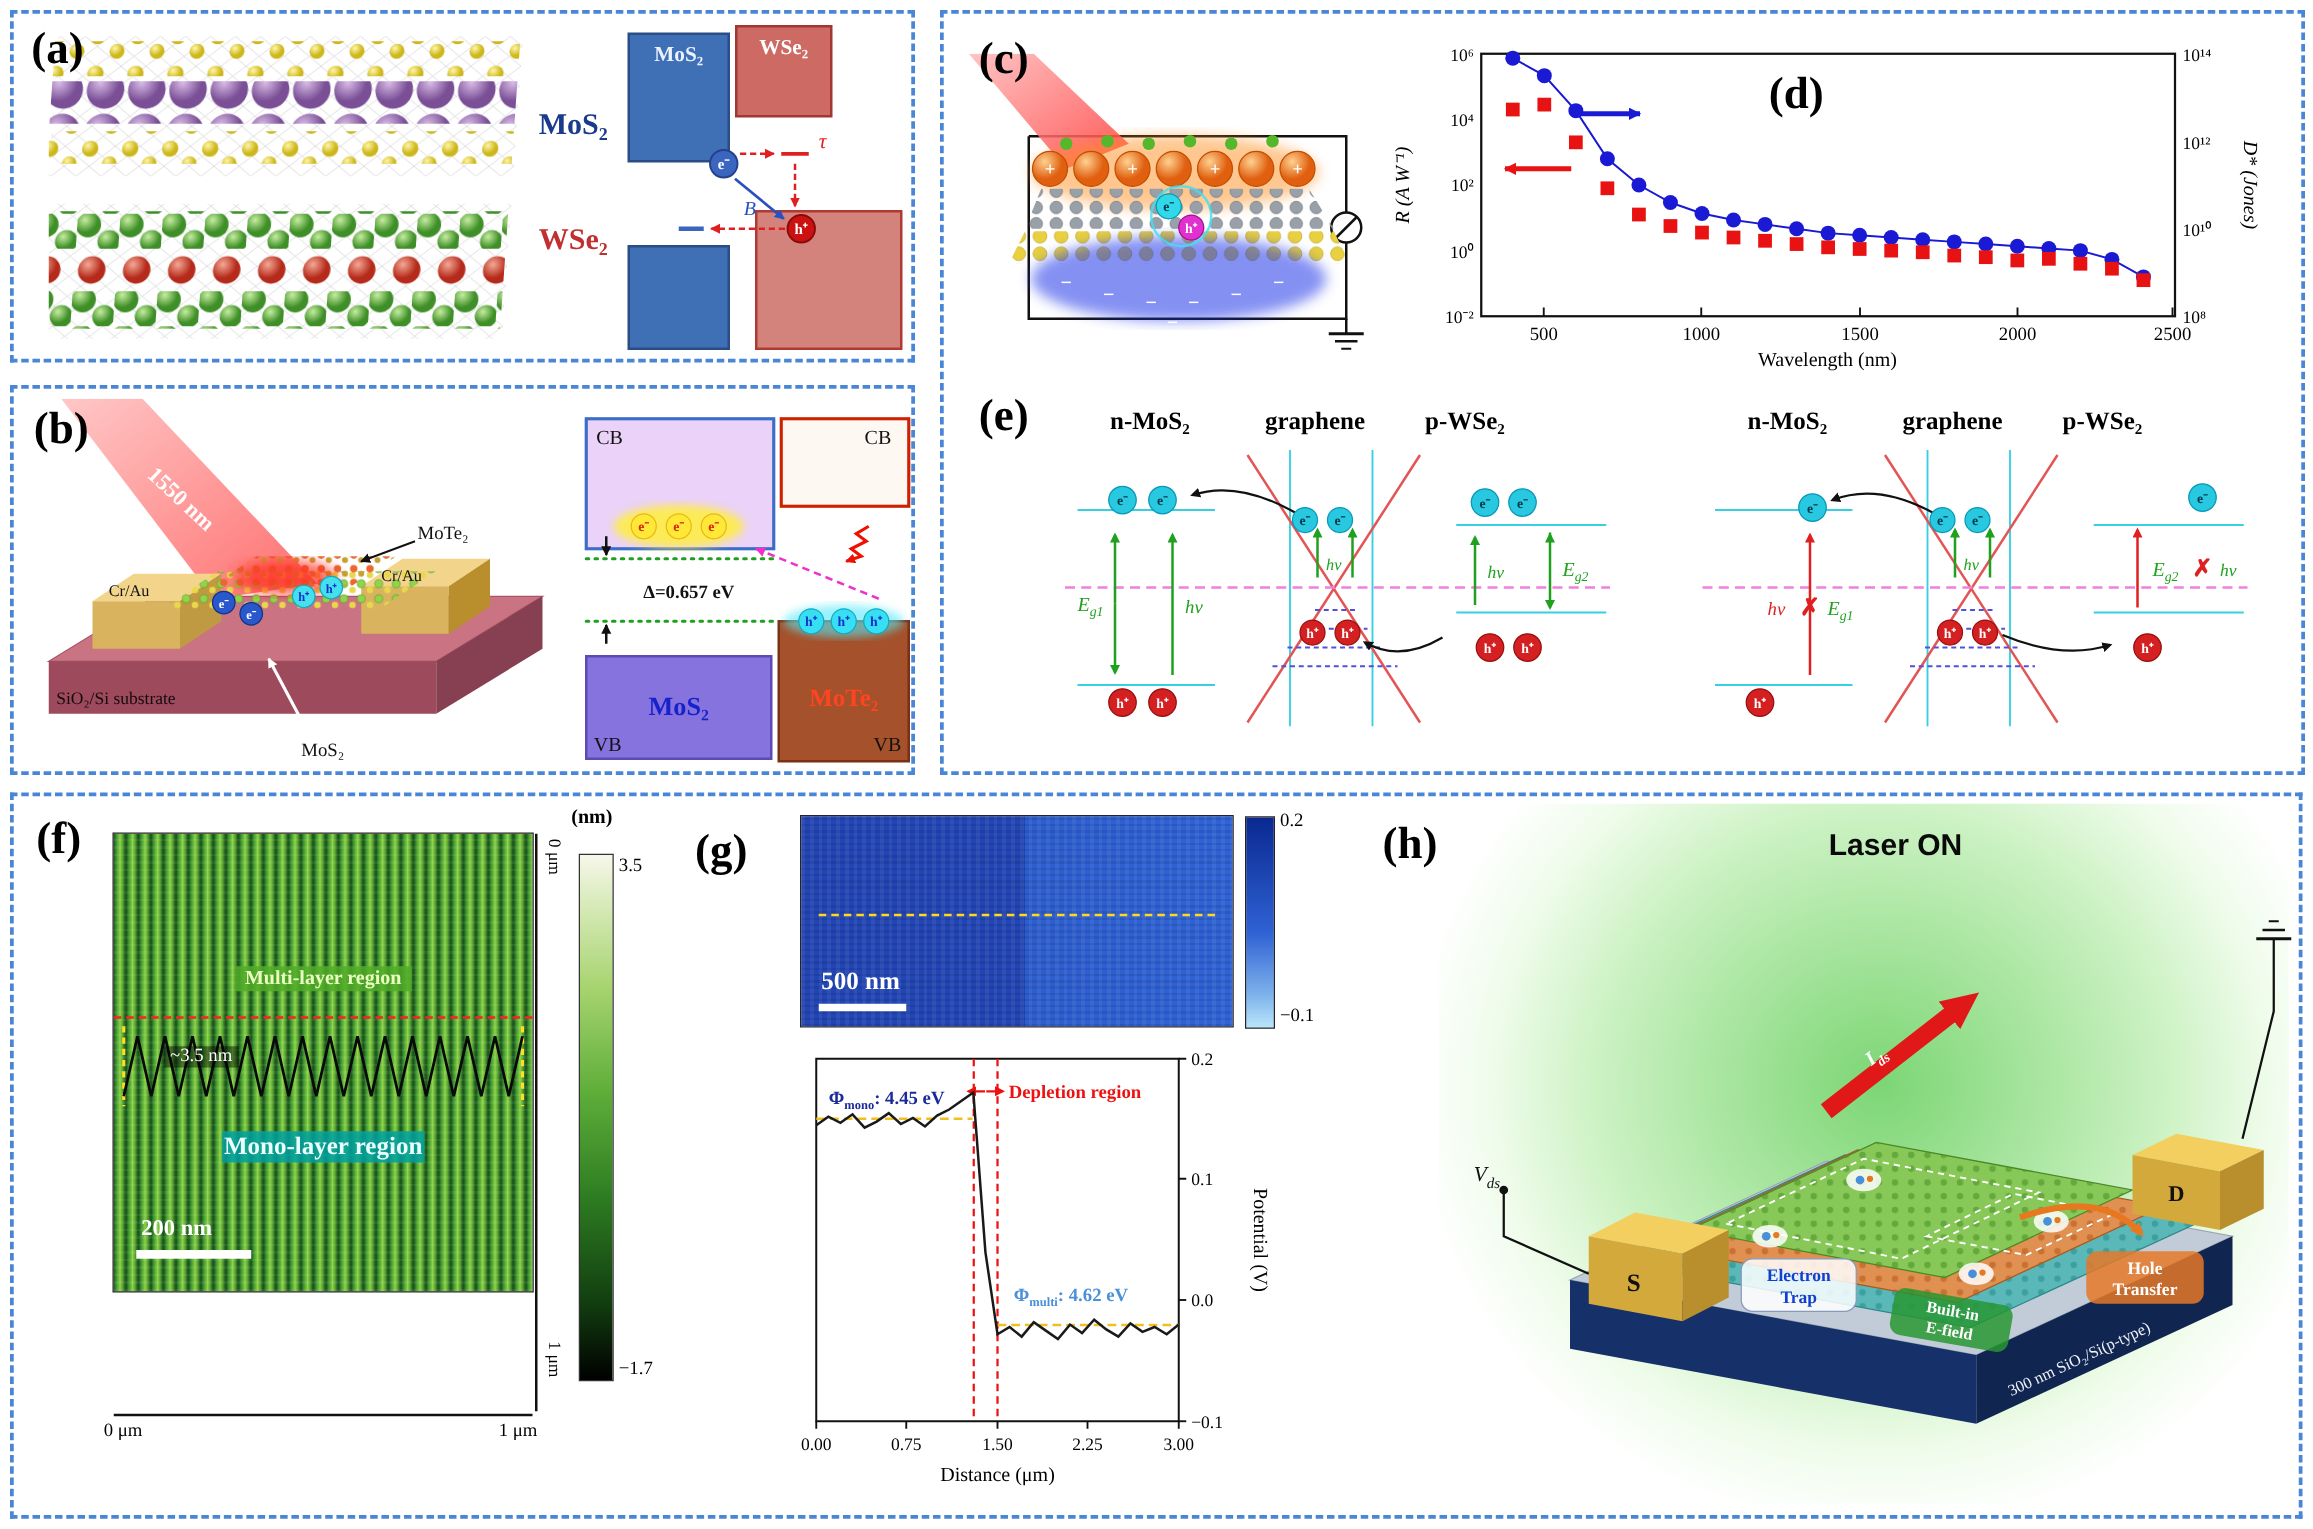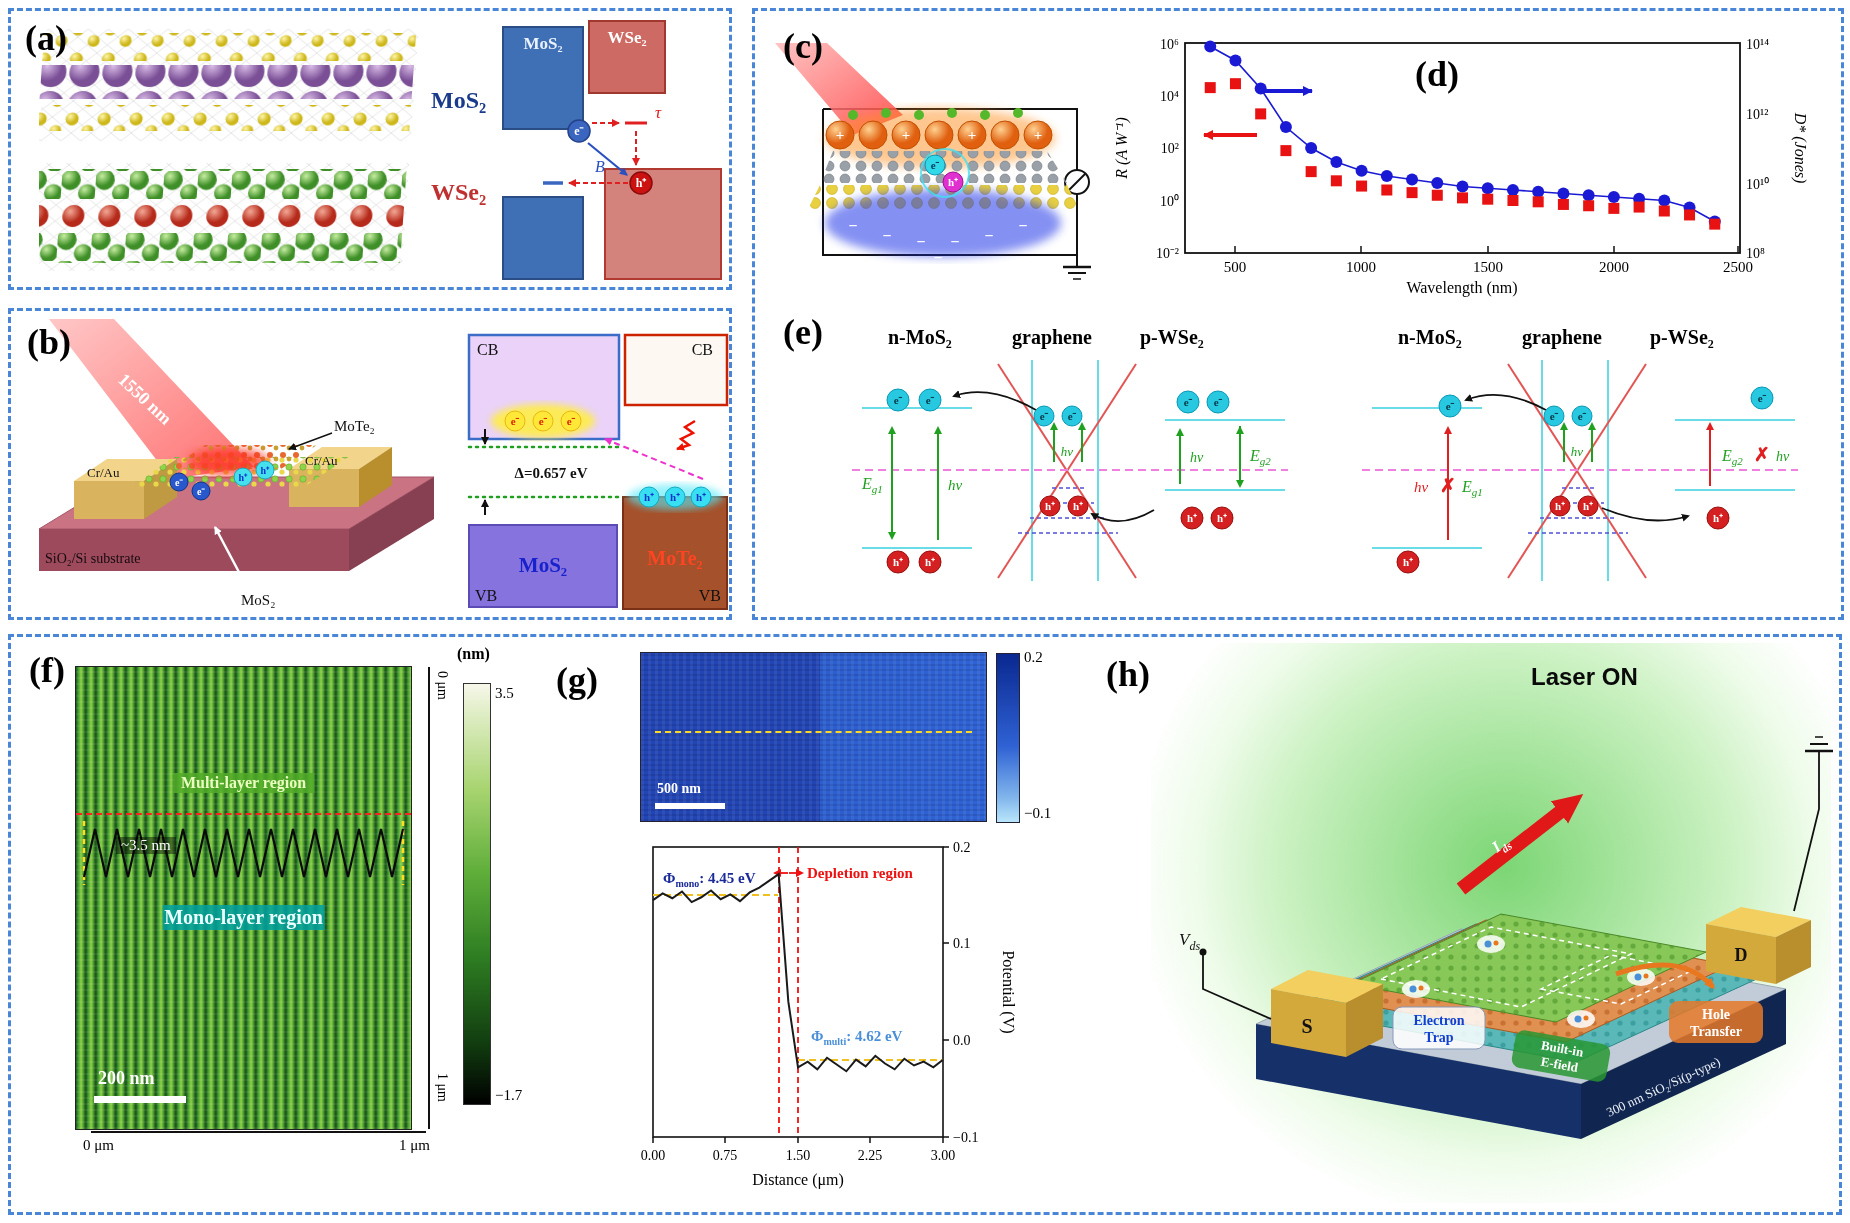--- a/index.html
+++ b/index.html
@@ -485,21 +485,21 @@
           <text x="238" y="152" text-anchor="middle" fill="#fff" font-weight="bold" font-size="11">h⁺</text>
       <circle cx="368" cy="160" r="11" fill="#d42020" stroke="#981010"></circle>
           <text x="368" y="164" text-anchor="middle" fill="#fff" font-weight="bold" font-size="11">h⁺</text>
     </g>
   </svg>
 </div>
 
 <div class="group" style="left:8px;top:634px;width:1834px;height:581px">
   <div class="plabel" style="left:18px;top:12px">(f)</div>
 
-  <div class="t" style="left:65px;top:30px;width:335px;height:462px;background:repeating-linear-gradient(90deg,#17541a 0px,#3f9630 2px,#6dbd3c 4px,#8fd24a 5px,#5aa832 7px,#245f1f 9px,#17541a 10px);outline:1px solid #222">
+  <div class="t" style="left:80px;top:30px;width:335px;height:366px;background:repeating-linear-gradient(90deg,#17541a 0px,#3f9630 2px,#6dbd3c 4px,#8fd24a 5px,#5aa832 7px,#245f1f 9px,#17541a 10px);outline:1px solid #222">
     <div style="position:absolute;inset:0;background:repeating-linear-gradient(0deg,rgba(255,255,255,0.07) 0 2px,transparent 2px 6px)"></div>
     <div style="position:absolute;top:106px;left:50%;transform:translateX(-50%);background:rgba(80,170,40,0.85);color:#eaffc0;font-weight:bold;font-size:16px;padding:1px 8px">Multi-layer region</div>
     <div style="position:absolute;top:146px;left:0;width:100%;border-top:2.5px dashed #ff2020"></div>
     <svg style="left:0;top:148px" width="335" height="75" viewBox="0 0 335 75">
       <line x1="8" y1="6" x2="8" y2="70" stroke="#ffe020" stroke-width="2.5" stroke-dasharray="5 4"></line>
       <line x1="327" y1="6" x2="327" y2="70" stroke="#ffe020" stroke-width="2.5" stroke-dasharray="5 4"></line>
       <path d="M8,62 L19,14 L30,62 L41,14 L52,62 L63,14 L74,62 L85,14 L96,62 L107,14 L118,62 L129,14 L140,62 L151,14 L162,62 L173,14 L184,62 L195,14 L206,62 L217,14 L228,62 L239,14 L250,62 L261,14 L272,62 L283,14 L294,62 L305,14 L316,62 L327,14" fill="none" stroke="#0a0a0a" stroke-width="2.2"></path>
     </svg>
     <div style="position:absolute;top:170px;left:40px;background:rgba(0,0,0,0.45);color:#fff;font-weight:normal;font-size:15px;padding:0 5px">~3.5 nm</div>
     <div style="position:absolute;top:238px;left:50%;transform:translateX(-50%);background:rgba(0,160,160,0.85);color:#eaffff;font-weight:bold;font-size:20px;padding:1px 2px">Mono-layer region</div>
@@ -514,21 +514,21 @@
   <div class="t" style="left:423px;top:436px;font-size:14px;writing-mode:vertical-rl">1 μm</div>
   <div class="t" style="left:446px;top:8px;font-size:16px;font-weight:bold">(nm)</div>
   <div class="t" style="left:452px;top:46px;width:26px;height:420px;border:1px solid #333;background:linear-gradient(180deg,#f7f7ea 0%,#dcecc0 8%,#a8d470 25%,#5fae3a 45%,#2e7d22 65%,#123f10 85%,#000 100%)"></div>
   <div class="t" style="left:484px;top:48px;font-size:15px">3.5</div>
   <div class="t" style="left:484px;top:450px;font-size:15px">−1.7</div>
 
   <div class="plabel" style="left:545px;top:22px">(g)</div>
   <div class="t" style="left:630px;top:16px;width:345px;height:168px;background:linear-gradient(90deg,#2245b4 0%,#2245b4 52%,#2c5ece 52%,#2f62d4 100%);outline:1px solid #223">
     <div style="position:absolute;inset:0;background:repeating-linear-gradient(90deg,rgba(255,255,255,0.06) 0 3px,transparent 3px 7px),repeating-linear-gradient(0deg,rgba(0,0,30,0.10) 0 2px,transparent 2px 5px)"></div>
     <div style="position:absolute;top:78px;left:14px;right:14px;border-top:2.5px dashed #ffd820"></div>
-    <div style="position:absolute;bottom:24px;left:16px;color:#fff;font-weight:bold;font-size:14px">500 nm</div>
+    <div style="position:absolute;bottom:24px;left:16px;color:#fff;font-weight:bold;font-size:20px">500 nm</div>
     <div style="position:absolute;bottom:12px;left:14px;width:70px;height:6px;background:#fff"></div>
   </div>
   <div class="t" style="left:985px;top:16px;width:22px;height:168px;border:1px solid #223;background:linear-gradient(180deg,#0a2890 0%,#2f62d4 55%,#7fb4ec 85%,#b9e6fa 100%)"></div>
   <div class="t" style="left:1013px;top:12px;font-size:15px">0.2</div>
   <div class="t" style="left:1013px;top:168px;font-size:15px">−0.1</div>
   <svg style="left:628px;top:196px" width="380" height="375" viewBox="0 0 380 375">
     <defs>
       <marker id="mGr" markerWidth="10" markerHeight="10" refX="6" refY="4" orient="auto" markerUnits="userSpaceOnUse">
             <path d="M0,0 L8,4 L0,8 z" fill="#ee1111"></path>
           </marker>
@@ -561,21 +561,21 @@
     <text x="14" y="327" text-anchor="middle" font-size="14">0.00</text>
     <text x="86" y="327" text-anchor="middle" font-size="14">0.75</text>
     <text x="159" y="327" text-anchor="middle" font-size="14">1.50</text>
     <text x="231" y="327" text-anchor="middle" font-size="14">2.25</text>
     <text x="304" y="327" text-anchor="middle" font-size="14">3.00</text>
     <text x="159" y="352" text-anchor="middle" font-size="16">Distance (μm)</text>
   </svg>
 
   <div class="plabel" style="left:1095px;top:16px">(h)</div>
   <div class="t" style="left:1140px;top:6px;width:680px;height:560px;background:radial-gradient(ellipse at 52% 40%,rgba(80,200,70,0.75) 0%,rgba(140,225,120,0.45) 45%,rgba(180,240,160,0.22) 62%,transparent 75%)"></div>
-  <div class="t" style="left:1520px;top:26px;font-size:24px;font-weight:bold;font-family:'Liberation Sans',sans-serif;color:#0a0a0a">Laser ON</div>
+  <div class="t" style="left:1452px;top:26px;font-size:24px;font-weight:bold;font-family:'Liberation Sans',sans-serif;color:#0a0a0a">Laser ON</div>
   <svg style="left:1150px;top:52px" width="680" height="525" viewBox="0 0 680 525">
     <defs>
       <pattern id="hPt" width="13" height="11" patternUnits="userSpaceOnUse">
             <circle cx="4" cy="4" r="2.6" fill="#2a8f8f"></circle>
           </pattern>
       <pattern id="hPo" width="13" height="11" patternUnits="userSpaceOnUse">
             <circle cx="4" cy="4" r="2.6" fill="#b85c20"></circle>
           </pattern>
       <pattern id="hPg" width="13" height="11" patternUnits="userSpaceOnUse">
             <circle cx="4" cy="4" r="2.6" fill="#4a9428"></circle>

